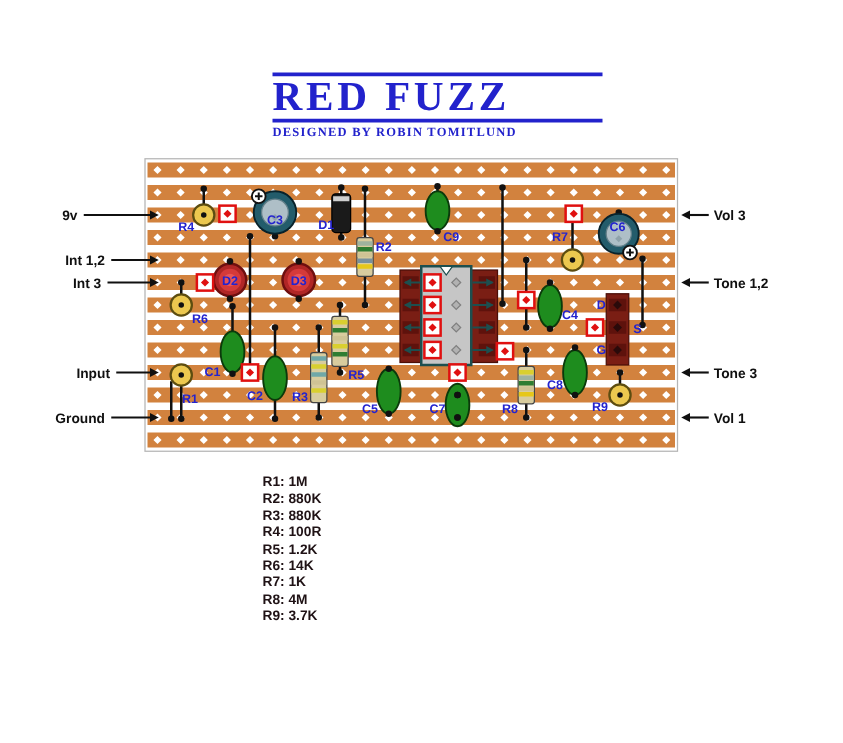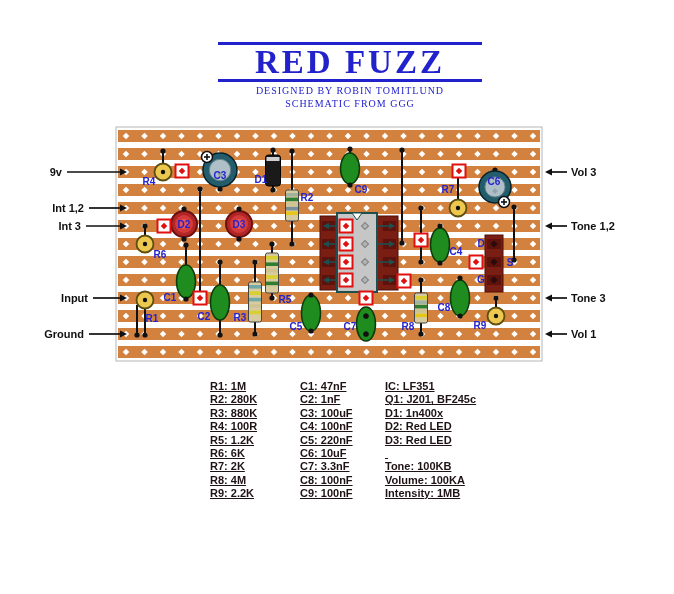--- a/index.html
+++ b/index.html
@@ -1,26 +1,26 @@
 <!DOCTYPE html>
 <html><head>
 <meta charset="utf-8">
 <style>
   html,body{margin:0;padding:0;background:#fff;}
   .page{position:relative;width:674px;height:594px;background:#fff;overflow:hidden;
         font-family:"Liberation Sans",sans-serif;}
   #board-svg{position:absolute;left:0;top:0;}
-  .title-block{position:absolute;left:218px;top:42px;width:264px;text-align:center;}
+  .title-block{position:absolute;left:218px;top:58px;width:264px;}
   .rule{height:3px;background:#2222cc;}
   .main-title{font-family:"Liberation Serif",serif;font-weight:bold;font-size:33px;
               line-height:34px;color:#2222cc;letter-spacing:3px;white-space:nowrap;}
-  .subtitle{font-family:"Liberation Serif",serif;font-weight:normal;font-size:10px;
+  .subtitle{font-family:"Liberation Serif",serif;font-weight:bold;font-size:10px;
             line-height:9px;color:#2222cc;letter-spacing:1px;margin-top:4px;white-space:nowrap;}
   .parts-col{position:absolute;top:380px;font-size:11px;font-weight:bold;color:#1f1215;
-             line-height:13.4px;white-space:pre;text-decoration:underline;}
+             line-height:13.4px;white-space:pre;}
   .lbl{font:bold 10px "Liberation Sans",sans-serif;fill:#2323cf;}
   .side{font:bold 11px "Liberation Sans",sans-serif;fill:#101010;}
 </style>
 </head>
 <body>
 
 <div class="page">
   <svg id="board-svg" width="674" height="594" viewBox="0 0 674 594">
       <g>
         <rect x="116" y="127" width="426" height="234" fill="#ffffff" stroke="#b5b5b5" stroke-width="1"></rect>
@@ -639,19 +639,16 @@
         <line x1="551" y1="334" x2="567" y2="334" stroke="#101010" stroke-width="1.7"></line>
         <text x="571" y="338" class="side" text-anchor="start">Vol 1</text>
       </g>
     </svg>
 
   <div class="title-block">
     <div class="rule"></div>
     <div class="main-title">RED FUZZ</div>
     <div class="rule"></div>
     <div class="subtitle">DESIGNED BY ROBIN TOMITLUND</div>
-    <div class="subtitle">SCHEMATIC FROM GGG</div>
   </div>
 
-  <div class="parts-col" id="parts-col-0" style="left: 210px;"><div>R1: 1M</div><div>R2: 280K</div><div>R3: 880K</div><div>R4: 100R</div><div>R5: 1.2K</div><div>R6: 6K</div><div>R7: 2K</div><div>R8: 4M</div><div>R9: 2.2K</div></div>
-  <div class="parts-col" id="parts-col-1" style="left: 300px;"><div>C1: 47nF</div><div>C2: 1nF</div><div>C3: 100uF</div><div>C4: 100nF</div><div>C5: 220nF</div><div>C6: 10uF</div><div>C7: 3.3nF</div><div>C8: 100nF</div><div>C9: 100nF</div></div>
-  <div class="parts-col" id="parts-col-2" style="left: 385px;"><div>IC: LF351</div><div>Q1: J201, BF245c</div><div>D1: 1n400x</div><div>D2: Red LED</div><div>D3: Red LED</div><div>&nbsp;</div><div>Tone: 100KB</div><div>Volume: 100KA</div><div>Intensity: 1MB</div></div>
+  <div class="parts-col" id="parts-col-0" style="left: 210px;"><div>R1: 1M</div><div>R2: 880K</div><div>R3: 880K</div><div>R4: 100R</div><div>R5: 1.2K</div><div>R6: 14K</div><div>R7: 1K</div><div>R8: 4M</div><div>R9: 3.7K</div></div>
 </div>
 
 </body></html>

